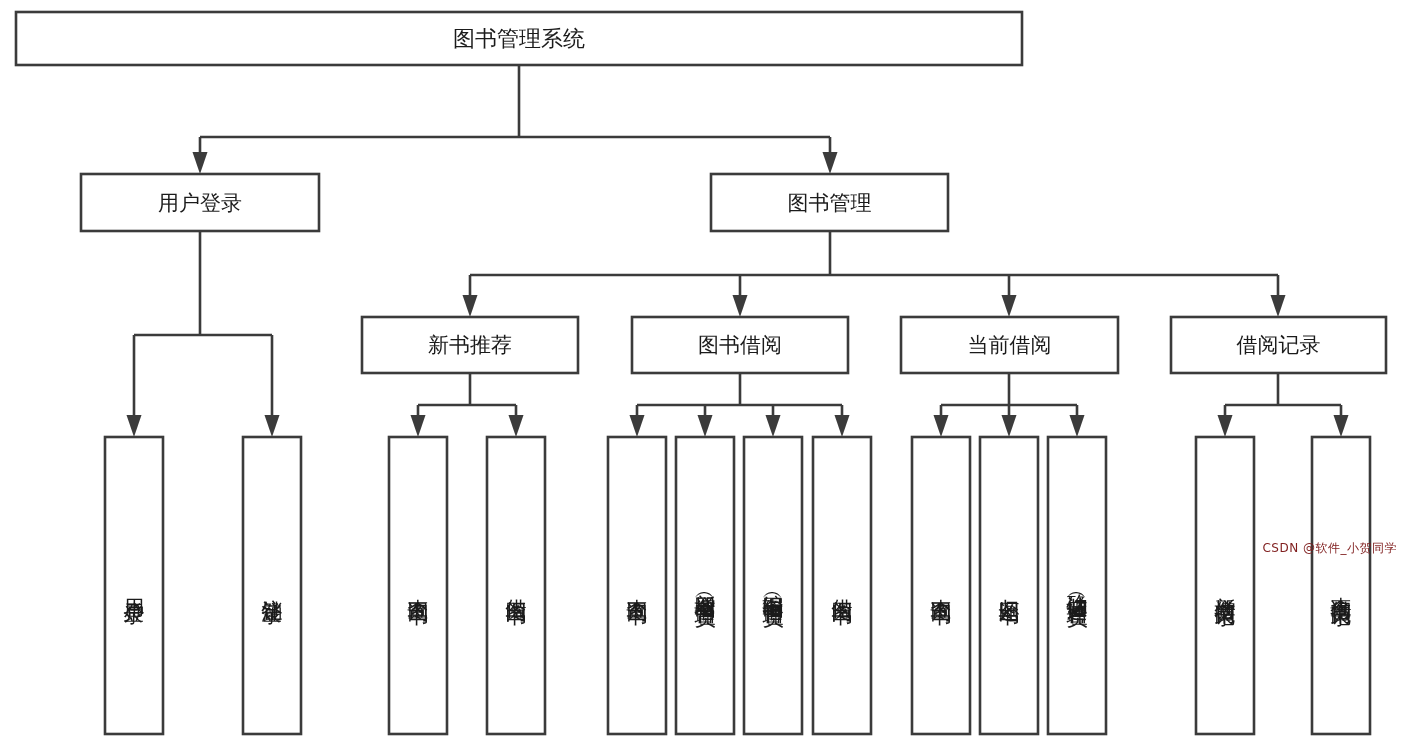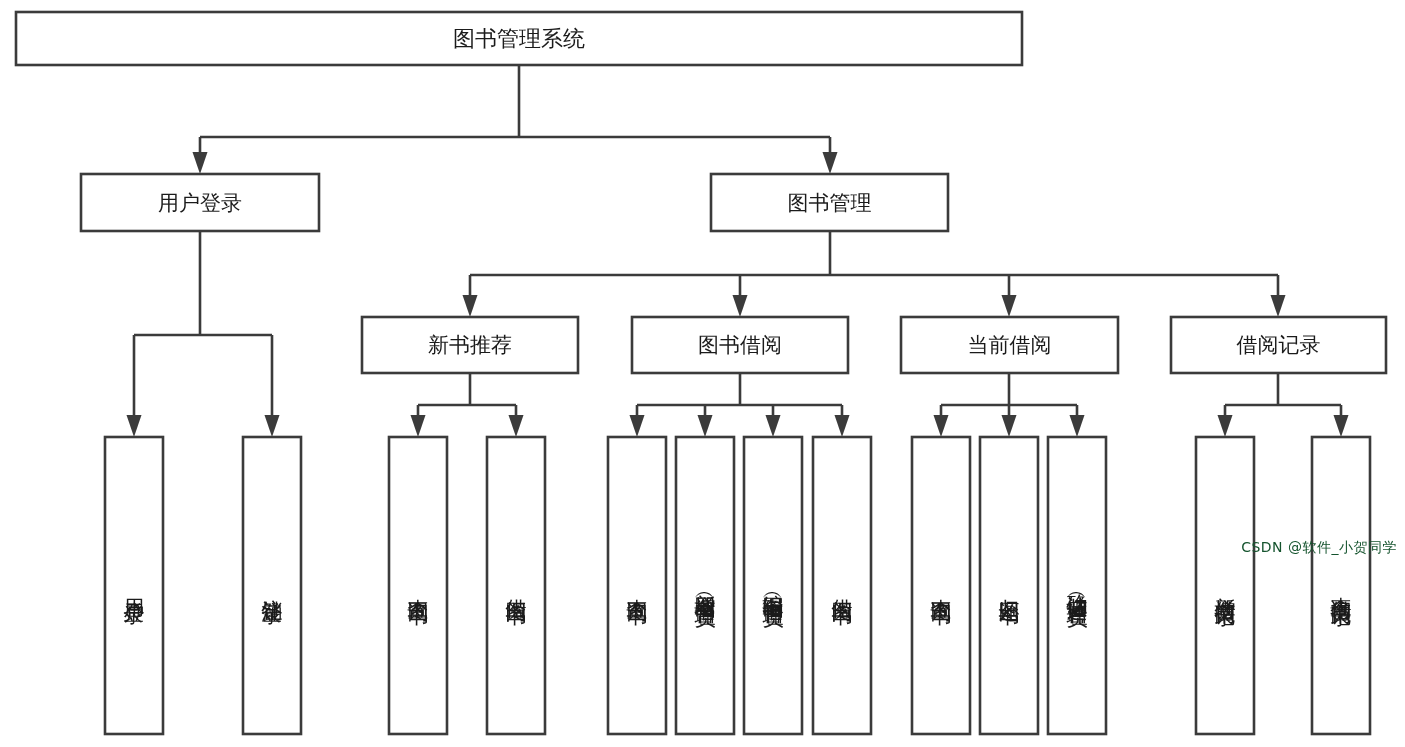--- a/index.html
+++ b/index.html
@@ -75,22 +75,22 @@
     align-items: center;
     justify-content: center;
     white-space: nowrap;
     pointer-events: none;
   }
   .watermark {
     position: absolute;
     right: 8px;
     bottom: 4px;
     font-family: "DejaVu Sans", "Liberation Sans", sans-serif;
-    font-size: 14px;
-    color: #14532d;
+    font-size: 12px;
+    color: #7f1d1d;
     letter-spacing: 0.5px;
     user-select: none;
     text-align: right;
   }
 </style>
 </head>
 <body>
 
 <div id="diagram-root">
   <svg class="diagram-canvas" viewBox="0 0 1405 747" xmlns="http://www.w3.org/2000/svg">

